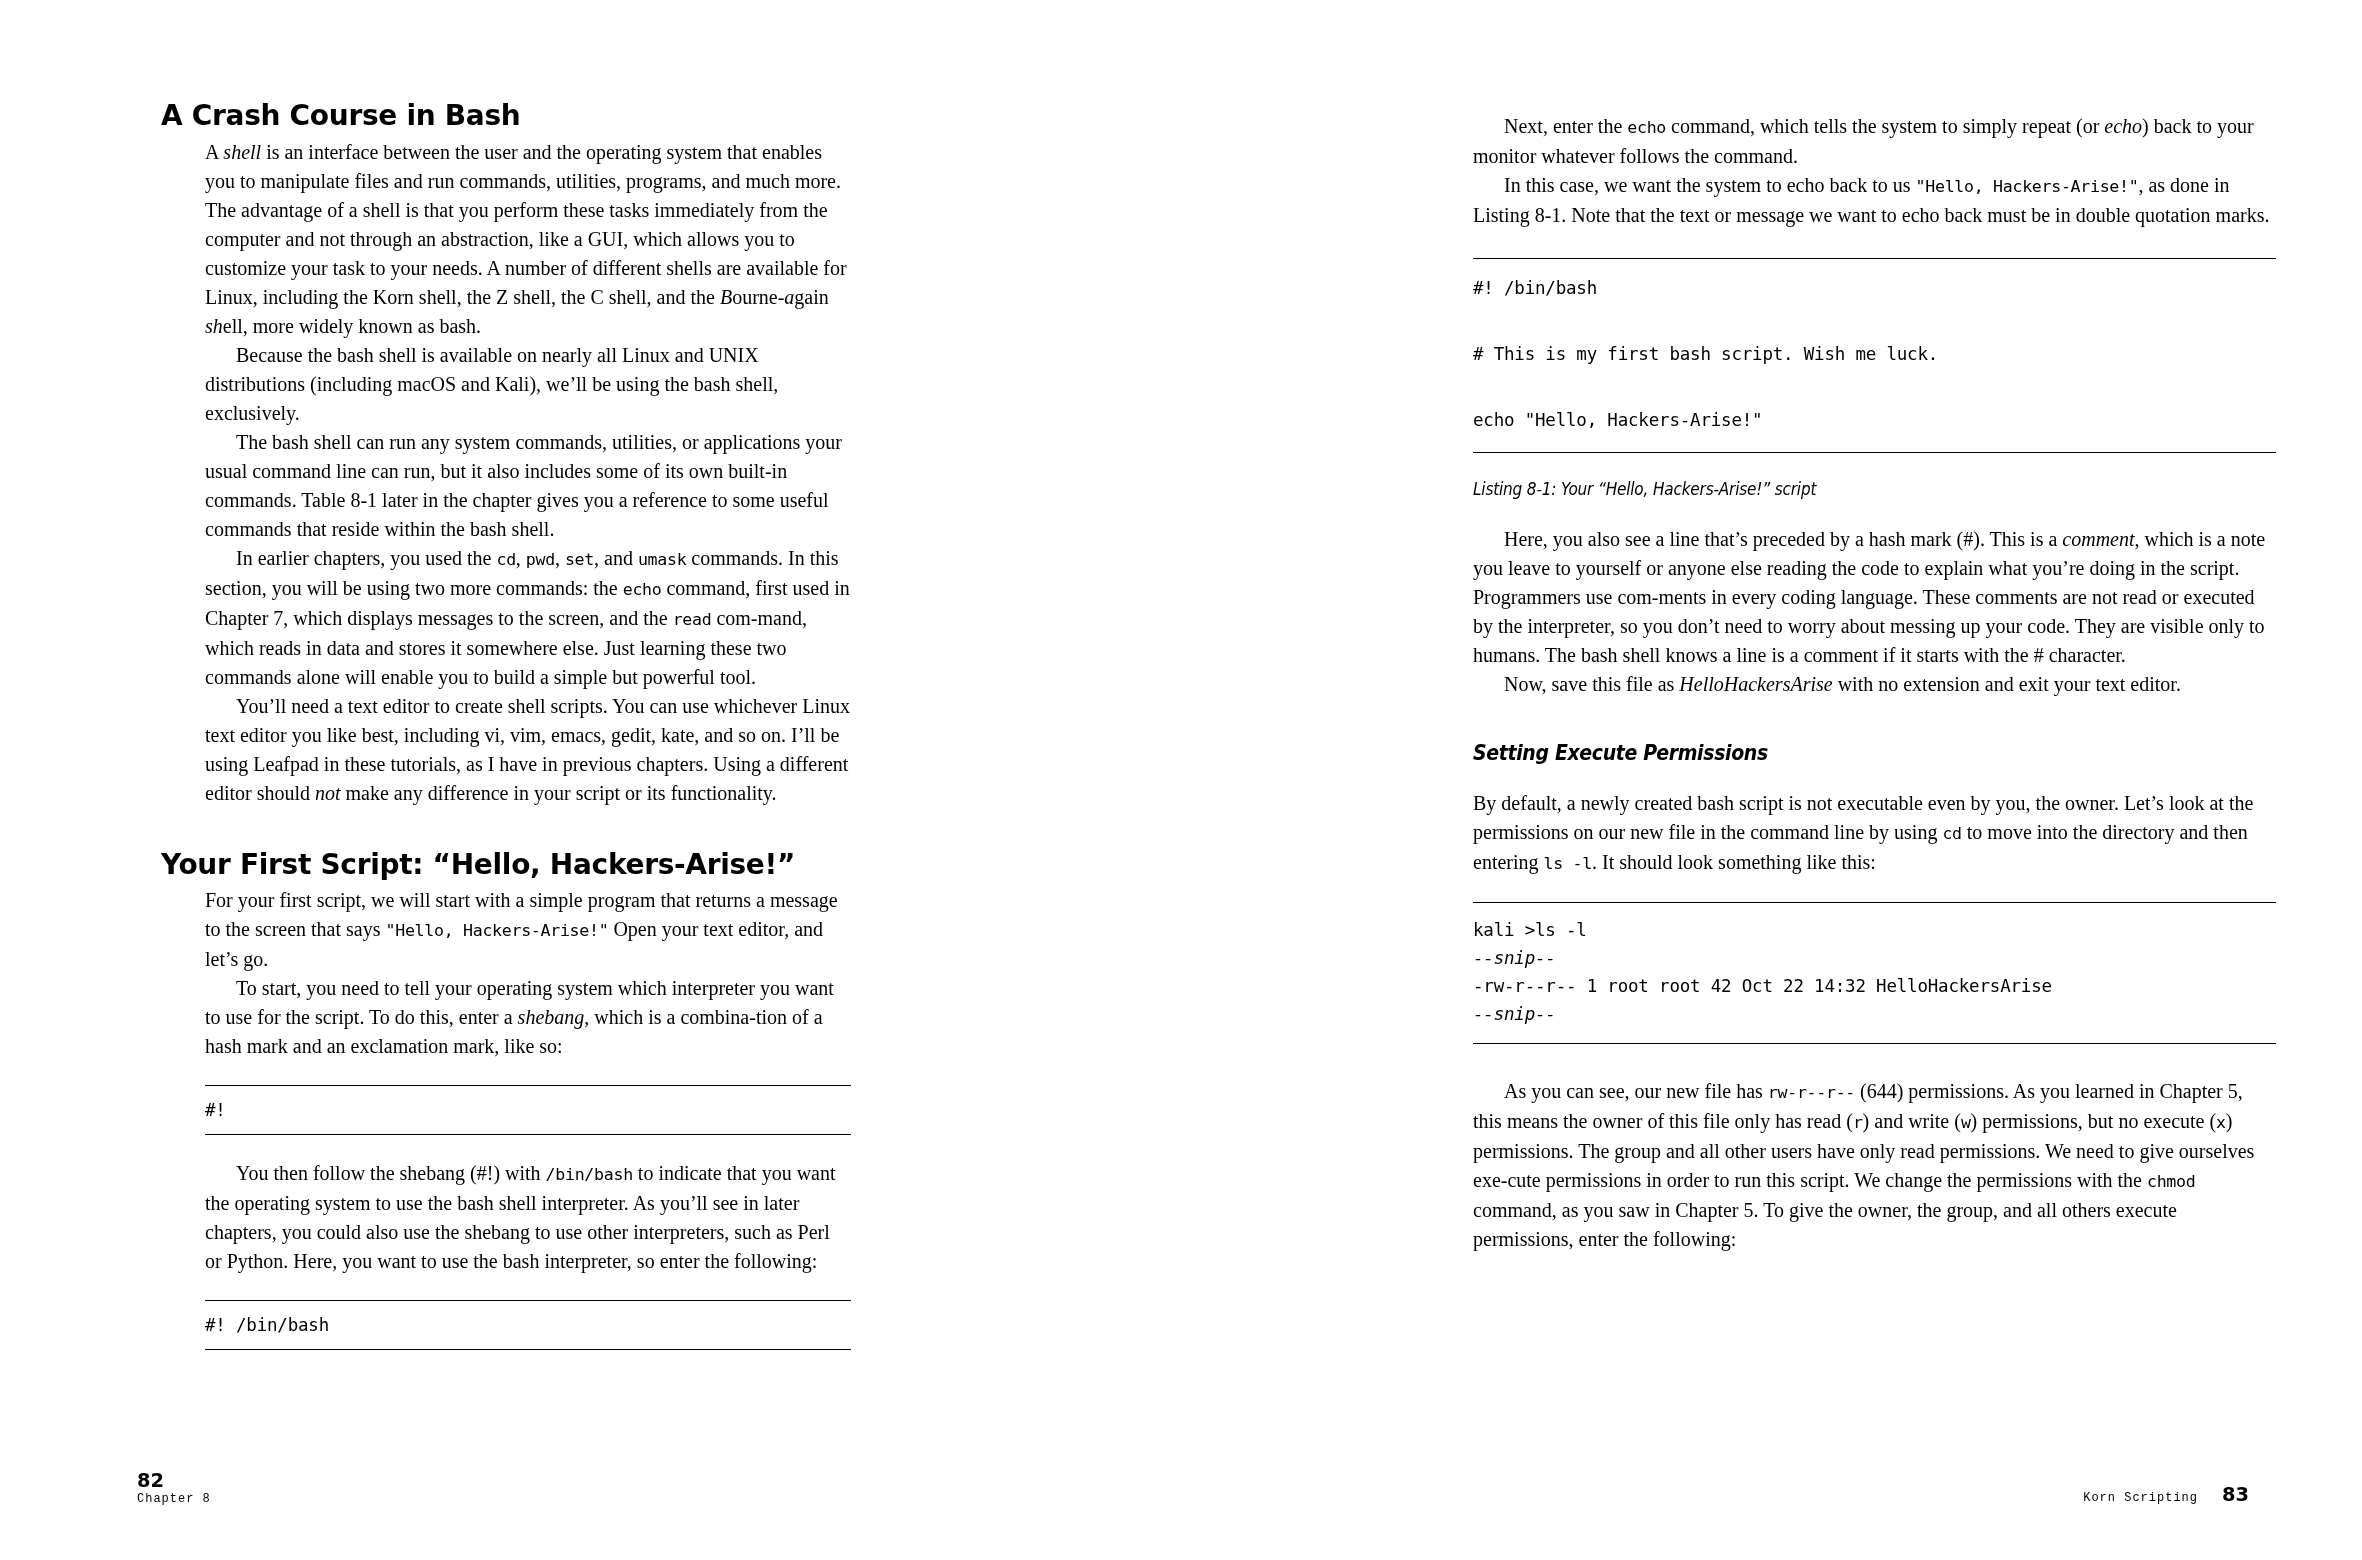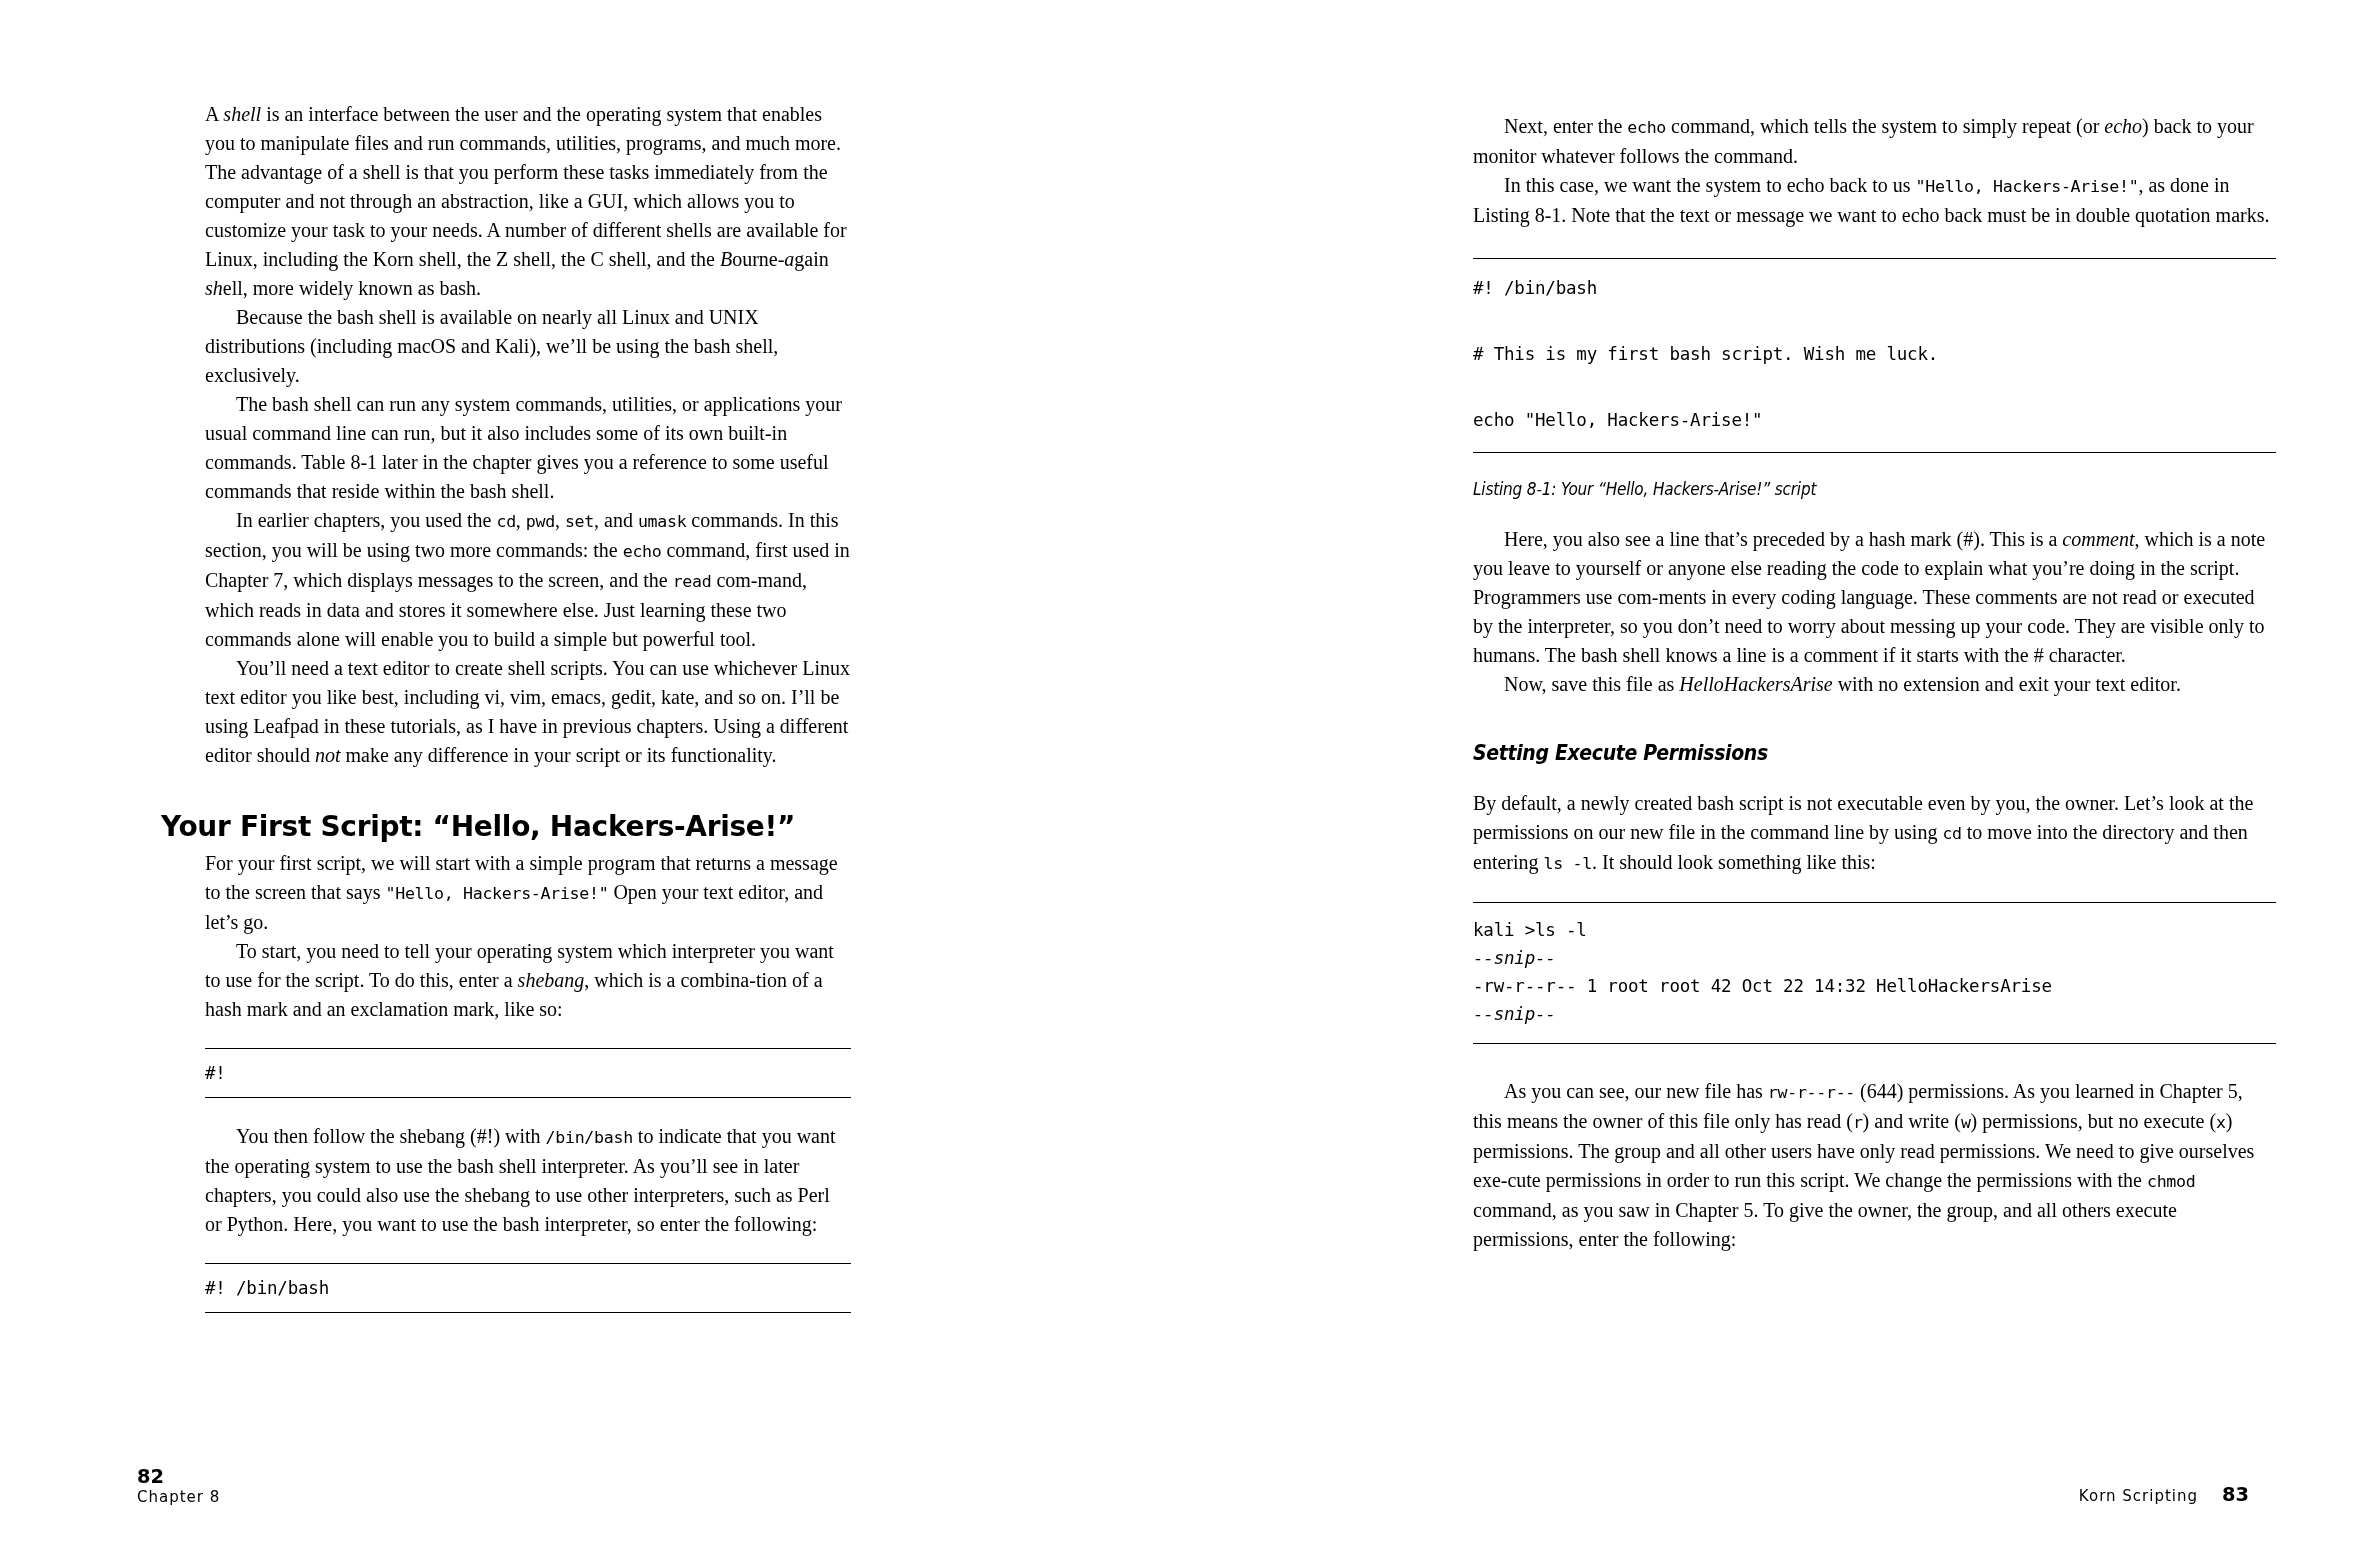--- a/index.html
+++ b/index.html
@@ -131,40 +131,42 @@
     display: flex;
     align-items: baseline;
   }
   .footer-left  { left: 113px; flex-direction: column; }
   .footer-right { right: 113px; }
   .folio {
     font-weight: bold;
     font-size: 19.4px;
   }
   .running-head {
-    font-size: 15px;
+    font-size: 12px;
     letter-spacing: 1px;
     font-weight: normal;
+    font-family: Liberation Mono, monospace;
   }
   .footer-left .running-head  { margin-left: 24px; }
   .footer-right .running-head { margin-right: 24px; }
   .sp-26 { height: 24px; }
   .sp-30 { height: 28px; }
   .sp-36 { height: 33px; }
   .sp-44 { height: 41px; }
 </style>
 </head>
 <body>
 
 <div class="spread">
 
   <div class="page page-left">
 
     <div style="position:absolute; left:161px; top:100px; width:932px;">
 
+      <h1 class="chapter-head">A Crash Course in Bash</h1>
 
       <div class="text-body-left">
         <div id="lp-paras-1">
             <p class="body"><span>A </span><em class="ital">shell</em><span> is an interface between the user and the operating system that enables you to manipulate files and run commands, utilities, programs, and much more. The advantage of a shell is that you perform these tasks immediately from the computer and not through an abstraction, like a GUI, which allows you to customize your task to your needs. A number of different shells are available for Linux, including the Korn shell, the Z shell, the C shell, and the </span><em class="ital">B</em><span>ourne-</span><em class="ital">a</em><span>gain </span><em class="ital">sh</em><span>ell, more widely known as bash.</span></p>
             <p class="body indent"><span>Because the bash shell is available on nearly all Linux and UNIX distributions (including macOS and Kali), we’ll be using the bash shell, exclusively.</span></p>
             <p class="body indent"><span>The bash shell can run any system commands, utilities, or applications your usual command line can run, but it also includes some of its own built-in commands. Table 8-1 later in the chapter gives you a reference to some useful commands that reside within the bash shell.</span></p>
             <p class="body indent"><span>In earlier chapters, you used the </span><code class="inline">cd</code><span>, </span><code class="inline">pwd</code><span>, </span><code class="inline">set</code><span>, and </span><code class="inline">umask</code><span> commands. In this section, you will be using two more commands: the </span><code class="inline">echo</code><span> command, first used in Chapter 7, which displays messages to the screen, and the </span><code class="inline">read</code><span> com-mand, which reads in data and stores it somewhere else. Just learning these two commands alone will enable you to build a simple but powerful tool.</span></p>
             <p class="body indent"><span>You’ll need a text editor to create shell scripts. You can use whichever Linux text editor you like best, including vi, vim, emacs, gedit, kate, and so on. I’ll be using Leafpad in these tutorials, as I have in previous chapters. Using a different editor should </span><em class="ital">not</em><span> make any difference in your script or its functionality.</span></p>
           </div>
       </div>

